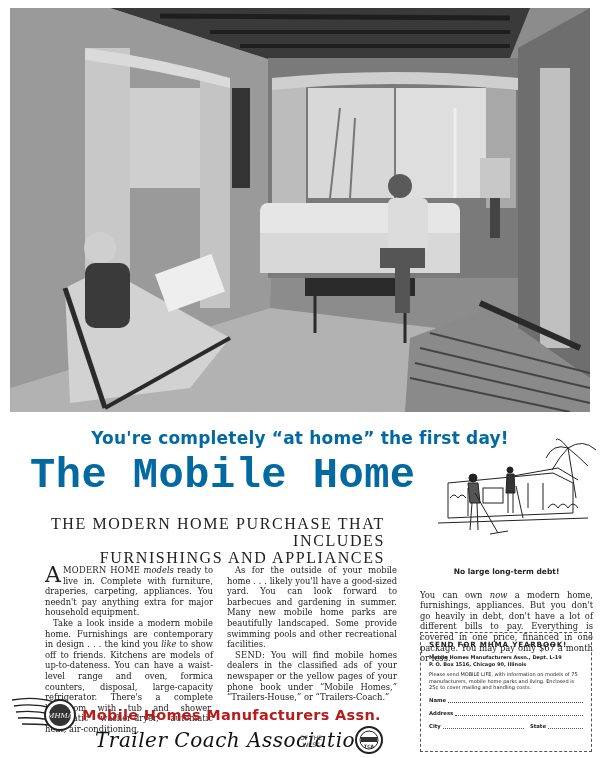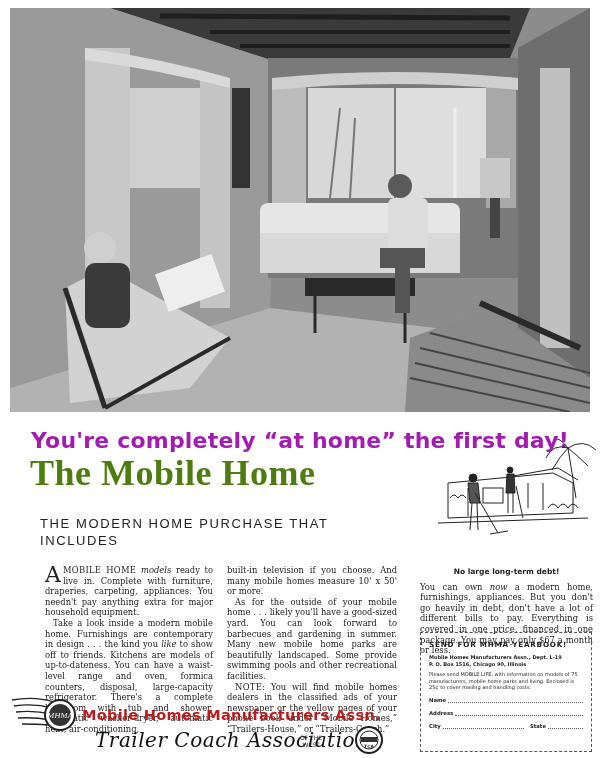--- a/index.html
+++ b/index.html
@@ -5,38 +5,38 @@
   * { box-sizing: border-box; margin: 0; padding: 0; }
   html, body { width: 600px; height: 758px; background: #fff; overflow: hidden; }
   body { position: relative; font-family: "DejaVu Serif", serif; color: #1a1a1a; }
 
   
   .photo { position: absolute; left: 10px; top: 8px; width: 580px; height: 404px; background: #8a8a8a; overflow: hidden; }
   .photo svg { display: block; width: 100%; height: 100%; }
 
   
   .tagline { position: absolute; left: 0; top: 428px; width: 600px; text-align: center;
-    font-family: "DejaVu Sans", sans-serif; font-size: 22px; font-weight: 600; letter-spacing: 0.2px; color: #a21caf; }
-  .title { position: absolute; left: 30px; top: 452px; font-family: Liberation Serif, serif;
-    font-size: 36px; font-weight: bold; color: #4d7c0f; letter-spacing: 0.5px; }
-  .subtitle { position: absolute; left: 40px; top: 515px; width: 345px; text-align: left;
-    font-family: Liberation Sans, sans-serif; font-size: 13px; letter-spacing: 1.6px; line-height: 17px; color: #222; }
+    font-family: "DejaVu Sans", sans-serif; font-size: 17px; font-weight: 600; letter-spacing: 0.2px; color: #0369a1; }
+  .title { position: absolute; left: 30px; top: 452px; font-family: Liberation Mono, monospace;
+    font-size: 42px; font-weight: bold; color: #0369a1; letter-spacing: 0.5px; }
+  .subtitle { position: absolute; left: 40px; top: 515px; width: 345px; text-align: right;
+    font-family: Liberation Serif, serif; font-size: 16px; letter-spacing: 1.6px; line-height: 17px; color: #222; }
 
   .sketch { position: absolute; left: 428px; top: 438px; width: 170px; height: 100px; }
 
   
   .col { position: absolute; font-size: 8.4px; line-height: 10.6px; text-align: justify; color: #222; }
   .col p { text-indent: 8px; }
   .col p.first { text-indent: 0; }
   .col1 { left: 45px; top: 565px; width: 168px; }
   .col2 { left: 227px; top: 565px; width: 170px; }
   .col3 { left: 420px; top: 567px; width: 173px; }
   .dropcap { float: left; font-size: 22px; line-height: 18px; margin-right: 2px; margin-top: 1px; }
   .smallcaps { font-variant: small-caps; letter-spacing: 0.3px; }
-  .col3 h4 { text-align: center; font-family: "DejaVu Sans", sans-serif; font-size: 7.5px; font-weight: bold; margin-bottom: 4px; }
+  .col3 h4 { text-align: center; font-family: "DejaVu Sans", sans-serif; font-size: 7.5px; font-weight: bold; margin-bottom: 12px; }
 
   
   .coupon { position: absolute; left: 420px; top: 632px; width: 172px; height: 120px;
     border: 1px dashed #555; padding: 7px 8px; font-family: "DejaVu Sans", sans-serif; color: #222; }
   .coupon h5 { font-size: 7.2px; font-weight: bold; text-align: left; letter-spacing: 0.8px; margin-bottom: 5px; }
   .coupon .addr { font-size: 5px; font-weight: bold; line-height: 6.5px; margin-bottom: 4px; }
   .coupon .req { font-size: 5px; line-height: 6.5px; margin-bottom: 6px; }
   .coupon .field { display: flex; align-items: flex-end; font-size: 5.3px; font-weight: bold; margin-bottom: 7px; }
   .coupon .field .line { flex: 1; border-bottom: 1px dotted #555; height: 6px; margin-left: 2px; }
   .coupon .field .gap { width: 6px; }
@@ -121,20 +121,21 @@
       <line x1="420" y1="325" x2="580" y2="365"></line>
     </g>
     <line x1="470" y1="295" x2="570" y2="340" stroke="#2a2a2a" stroke-width="6"></line>
   </svg>
 </div>
 
 <div class="tagline">You're completely “at home” the first day!</div>
 <div class="title">The Mobile Home</div>
 <div class="subtitle">
   <div>THE MODERN HOME PURCHASE THAT INCLUDES</div>
+  <div>FURNISHINGS AND APPLIANCES</div>
 </div>
 
 <svg class="sketch" viewBox="0 0 170 100">
   <g fill="none" stroke="#222" stroke-width="1">
 
     <line x1="148" y1="60" x2="140" y2="10"></line>
     <path d="M140 10 Q125 5 118 20 M140 10 Q155 0 168 12 M140 10 Q130 -2 128 2 M140 10 Q150 18 160 28 M140 10 Q132 18 124 32"></path>
 
     <polygon points="20,45 125,35 145,45 145,75 20,80"></polygon>
     <line x1="40" y1="50" x2="40" y2="78"></line>
@@ -156,28 +157,27 @@
     <line x1="80" y1="55" x2="80" y2="75"></line>
     <line x1="85" y1="55" x2="85" y2="75"></line>
     <line x1="88" y1="48" x2="95" y2="80"></line>
 
     <path d="M120 70 q5 -8 10 0 q5 -8 10 0 q5 -8 10 0"></path>
     <path d="M22 60 q4 -6 8 0 q4 -6 8 0"></path>
   </g>
 </svg>
 
 <div class="col col1">
-  <p class="first"><span class="dropcap">A</span><span class="smallcaps">MOBILE HOME</span> <i>models</i><span> ready to live in. Complete with furniture, draperies, carpeting, appliances. You needn't pay anything extra for major household equipment.</span></p>
+  <p class="first"><span class="dropcap">A</span><span class="smallcaps">MODERN HOME</span> <i>models</i><span> ready to live in. Complete with furniture, draperies, carpeting, appliances. You needn't pay anything extra for major household equipment.</span></p>
   <p><span>Take a look inside a modern mobile home. Furnishings are contemporary in design . . . the kind you </span><i>like</i><span> to show off to friends. Kitchens are models of up-to-dateness. You can have a waist-level range and oven, formica counters, disposal, large-capacity refrigerator. There's a complete bathroom with tub and shower. Automatic washer-dryer, automatic heat, air-conditioning,</span></p>
 </div>
 
 <div class="col col2">
-  <p class="first">built-in television if you choose. And many mobile homes measure 10' x 50' or more.</p>
   <p>As for the outside of your mobile home . . . likely you'll have a good-sized yard. You can look forward to barbecues and gardening in summer. Many new mobile home parks are beautifully landscaped. Some provide swimming pools and other recreational facilities.</p>
-  <p><span class="smallcaps">NOTE:</span><span> You will find mobile homes dealers in the classified ads of your newspaper or the yellow pages of your phone book under “Mobile Homes,” “Trailers-House,” or “Trailers-Coach.”</span></p>
+  <p><span class="smallcaps">SEND:</span><span> You will find mobile homes dealers in the classified ads of your newspaper or the yellow pages of your phone book under “Mobile Homes,” “Trailers-House,” or “Trailers-Coach.”</span></p>
 </div>
 
 <div class="col col3">
   <h4>No large long-term debt!</h4>
   <p class="first"><span>You can own </span><i>now</i><span> a modern home, furnishings, appliances. But you don't go heavily in debt, don't have a lot of different bills to pay. Everything is covered in one price, financed in one package. You may pay only $67 a month or less.</span></p>
 </div>
 
 <div class="coupon">
   <h5>SEND FOR MHMA YEARBOOK!</h5>
   <div class="addr">

